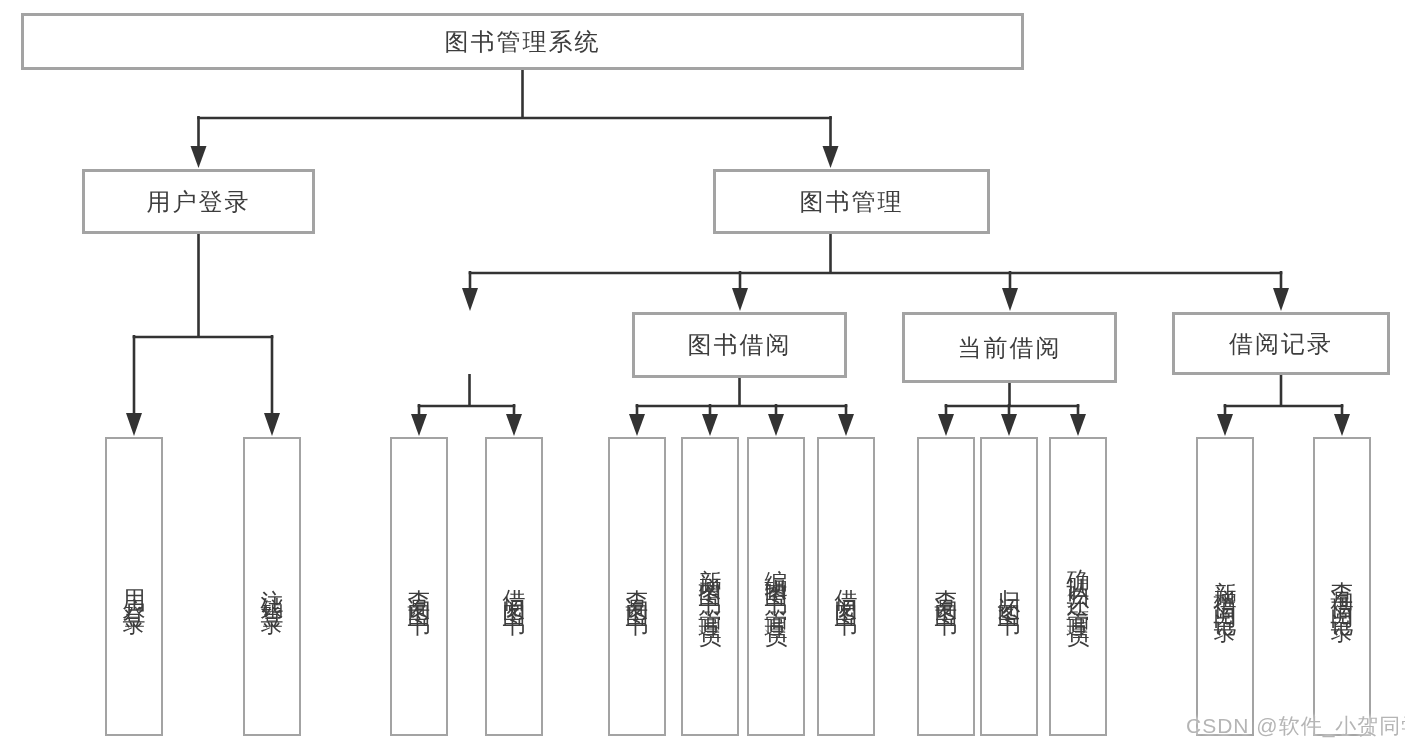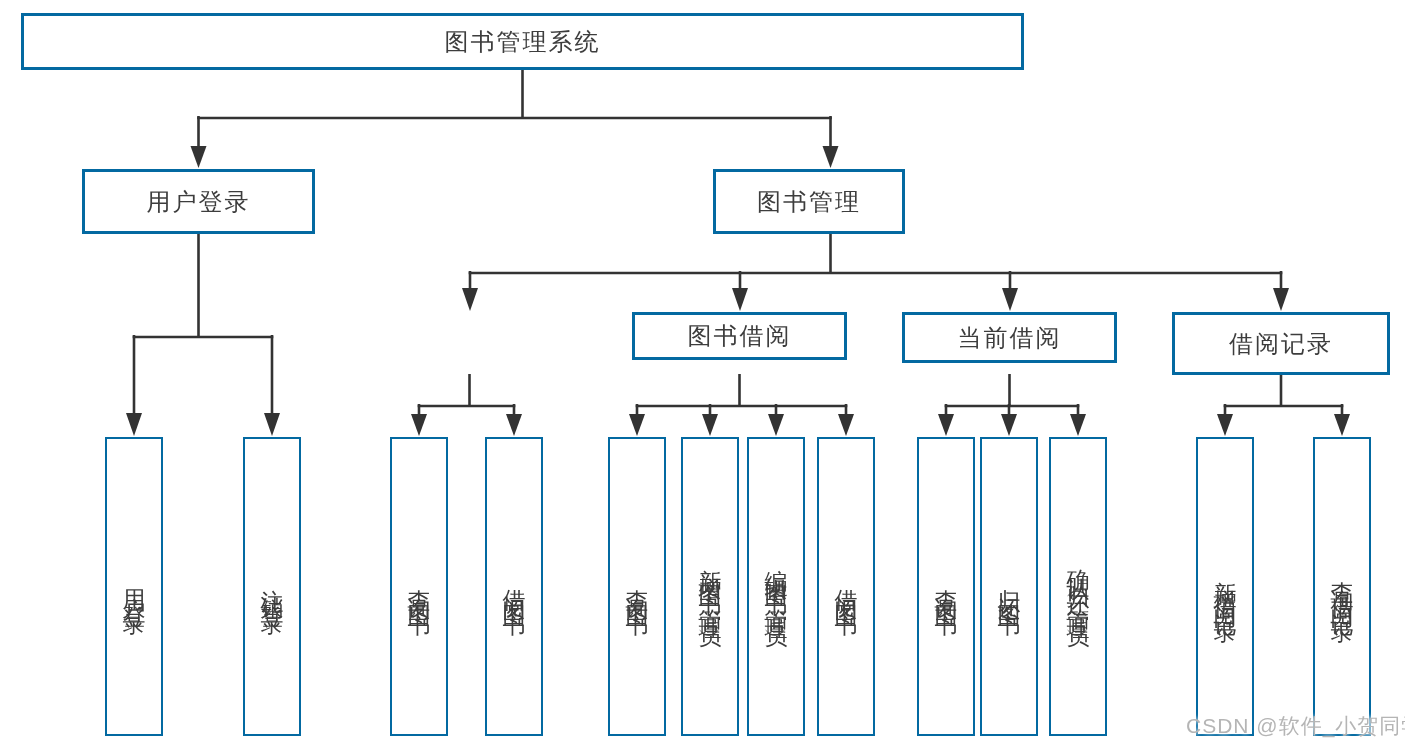--- a/index.html
+++ b/index.html
@@ -10,21 +10,21 @@
     font-family:"Liberation Sans","DejaVu Sans",sans-serif;
     overflow:hidden;
   }
   svg.connectors{position:absolute;left:0;top:0;z-index:1;}
   svg.connectors line{stroke:#333333;stroke-width:2.6;}
   svg.connectors polygon{fill:#333333;stroke:none;}
   .box{
     position:absolute;
     box-sizing:border-box;
     background:#ffffff;
-    border:3px solid #0369a1;
+    border:3px solid #a3a3a3;
     display:flex;
     align-items:center;
     justify-content:center;
     color:#3d3d3d;
     z-index:2;
   }
   .hbox{font-size:24px;letter-spacing:2px;white-space:nowrap;}
   .vbox{border-width:2.5px;}
   .vbox .vlabel{
     writing-mode:vertical-rl;
@@ -126,28 +126,28 @@
     </g>
   </svg>
 
   <div class="box hbox" style="left:21px;top:13px;width:1003px;height:57px;">
     <span>图书管理系统</span>
   </div>
 
   <div class="box hbox" style="left:82px;top:169px;width:233px;height:65px;">
     <span>用户登录</span>
   </div>
-  <div class="box hbox" style="left:713px;top:169px;width:192px;height:65px;">
+  <div class="box hbox" style="left:713px;top:169px;width:277px;height:65px;">
     <span>图书管理</span>
   </div>
 
-  <div class="box hbox" style="left:632px;top:312px;width:215px;height:48px;">
+  <div class="box hbox" style="left:632px;top:312px;width:215px;height:66px;">
     <span>图书借阅</span>
   </div>
-  <div class="box hbox" style="left:902px;top:312px;width:215px;height:51px;">
+  <div class="box hbox" style="left:902px;top:312px;width:215px;height:71px;">
     <span>当前借阅</span>
   </div>
   <div class="box hbox" style="left:1172px;top:312px;width:218px;height:63px;">
     <span>借阅记录</span>
   </div>
 
   <div class="box vbox" style="left:105px;top:437px;width:58px;height:299px;">
     <span class="vlabel">用户登录</span>
   </div>
   <div class="box vbox" style="left:243px;top:437px;width:58px;height:299px;">

